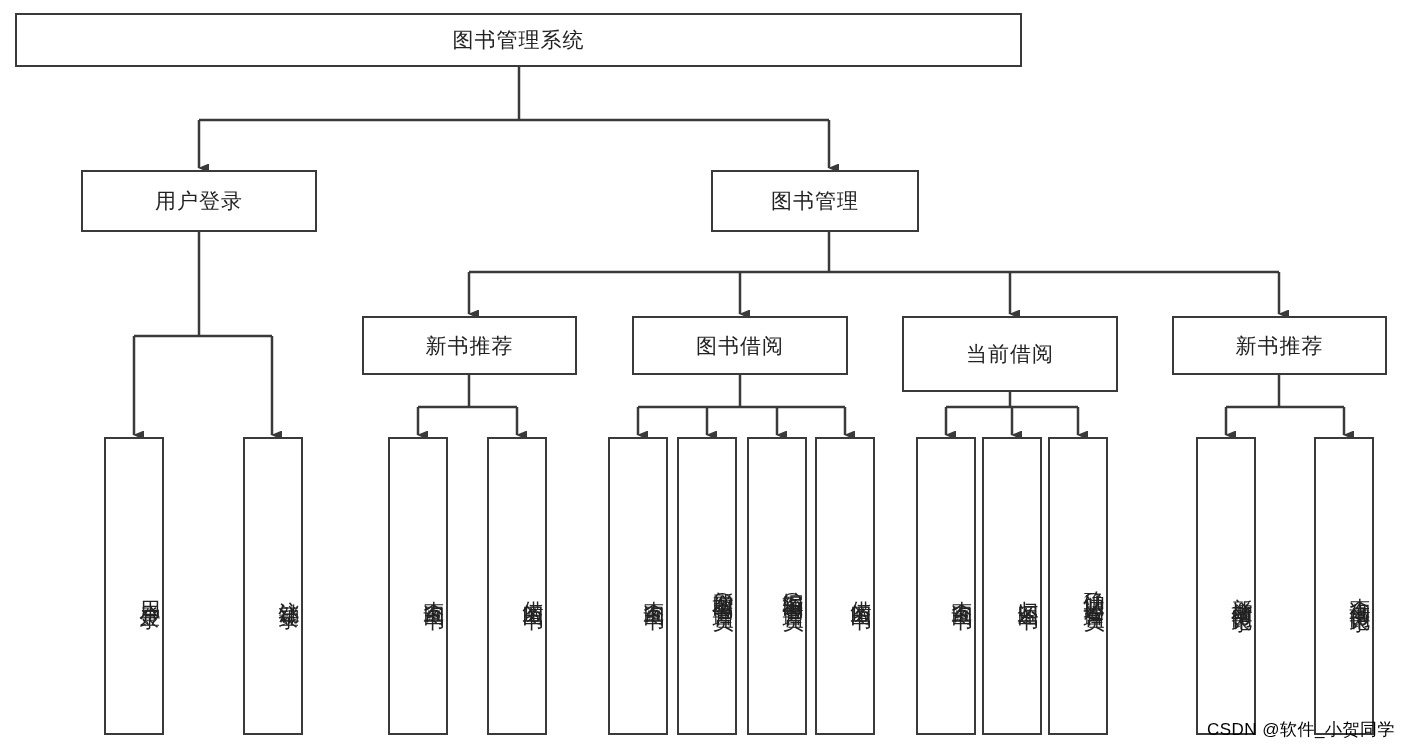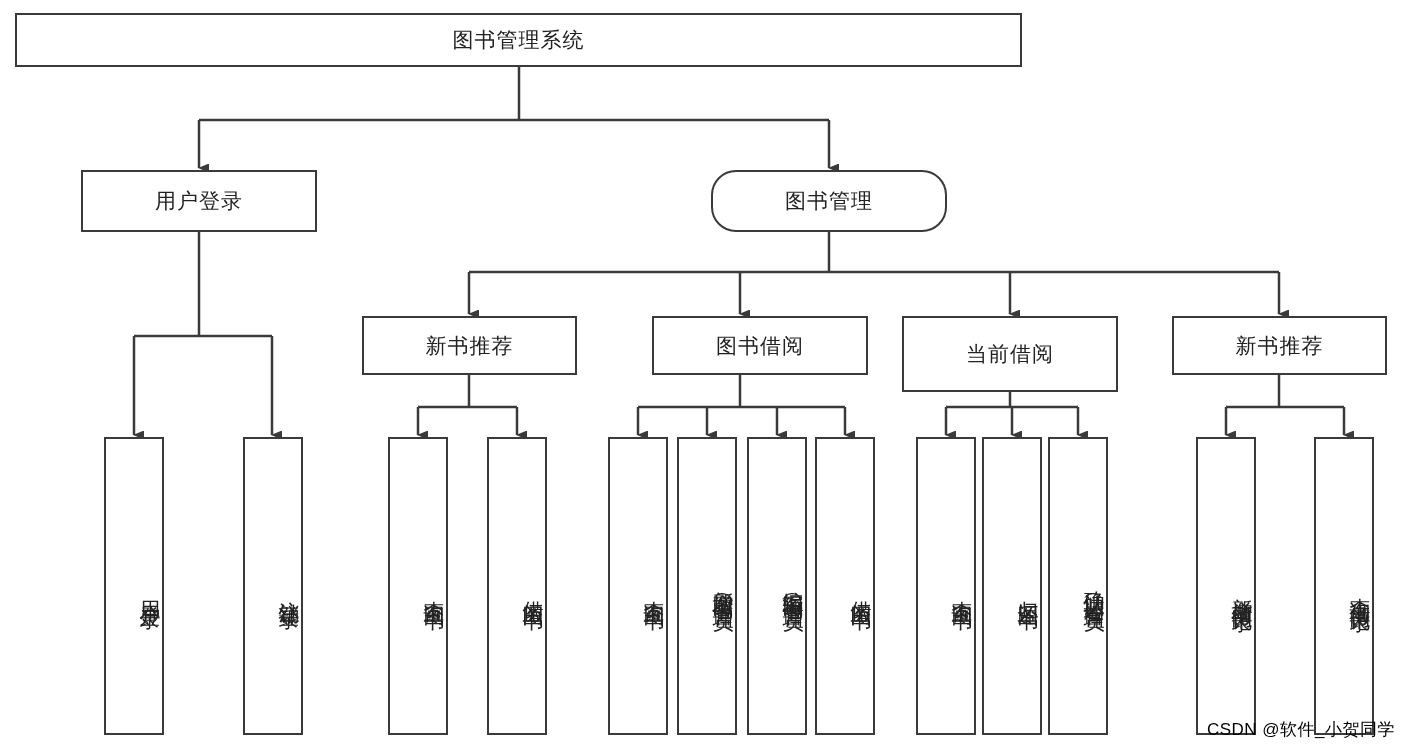--- a/index.html
+++ b/index.html
@@ -115,27 +115,27 @@
       </g>
   </svg>
 
   <div id="node-layer">
       <div class="node horizontal" style="left: 15px; top: 13px; width: 1007px; height: 54px; border-color: rgb(58, 58, 58);">
         <span class="node-label">图书管理系统</span>
       </div>
       <div class="node horizontal" style="left: 81px; top: 170px; width: 236px; height: 62px; border-color: rgb(58, 58, 58);">
         <span class="node-label">用户登录</span>
       </div>
-      <div class="node horizontal" style="left: 711px; top: 170px; width: 236px; height: 62px; border-color: rgb(58, 58, 58); border-radius: 25px;">
+      <div class="node horizontal" style="left: 711px; top: 170px; width: 208px; height: 62px; border-color: rgb(58, 58, 58);">
         <span class="node-label">图书管理</span>
       </div>
       <div class="node horizontal" style="left: 362px; top: 316px; width: 215px; height: 59px; border-color: rgb(58, 58, 58);">
         <span class="node-label">新书推荐</span>
       </div>
-      <div class="node horizontal" style="left: 652px; top: 316px; width: 216px; height: 59px; border-color: rgb(58, 58, 58);">
+      <div class="node horizontal" style="left: 632px; top: 316px; width: 216px; height: 59px; border-color: rgb(58, 58, 58);">
         <span class="node-label">图书借阅</span>
       </div>
       <div class="node horizontal" style="left: 902px; top: 316px; width: 216px; height: 76px; border-color: rgb(58, 58, 58);">
         <span class="node-label">当前借阅</span>
       </div>
       <div class="node horizontal" style="left: 1172px; top: 316px; width: 215px; height: 59px; border-color: rgb(58, 58, 58);">
         <span class="node-label">新书推荐</span>
       </div>
       <div class="node vertical" style="left: 104px; top: 437px; width: 60px; height: 298px; border-color: rgb(58, 58, 58);">
         <span class="node-label">用户登录</span>

